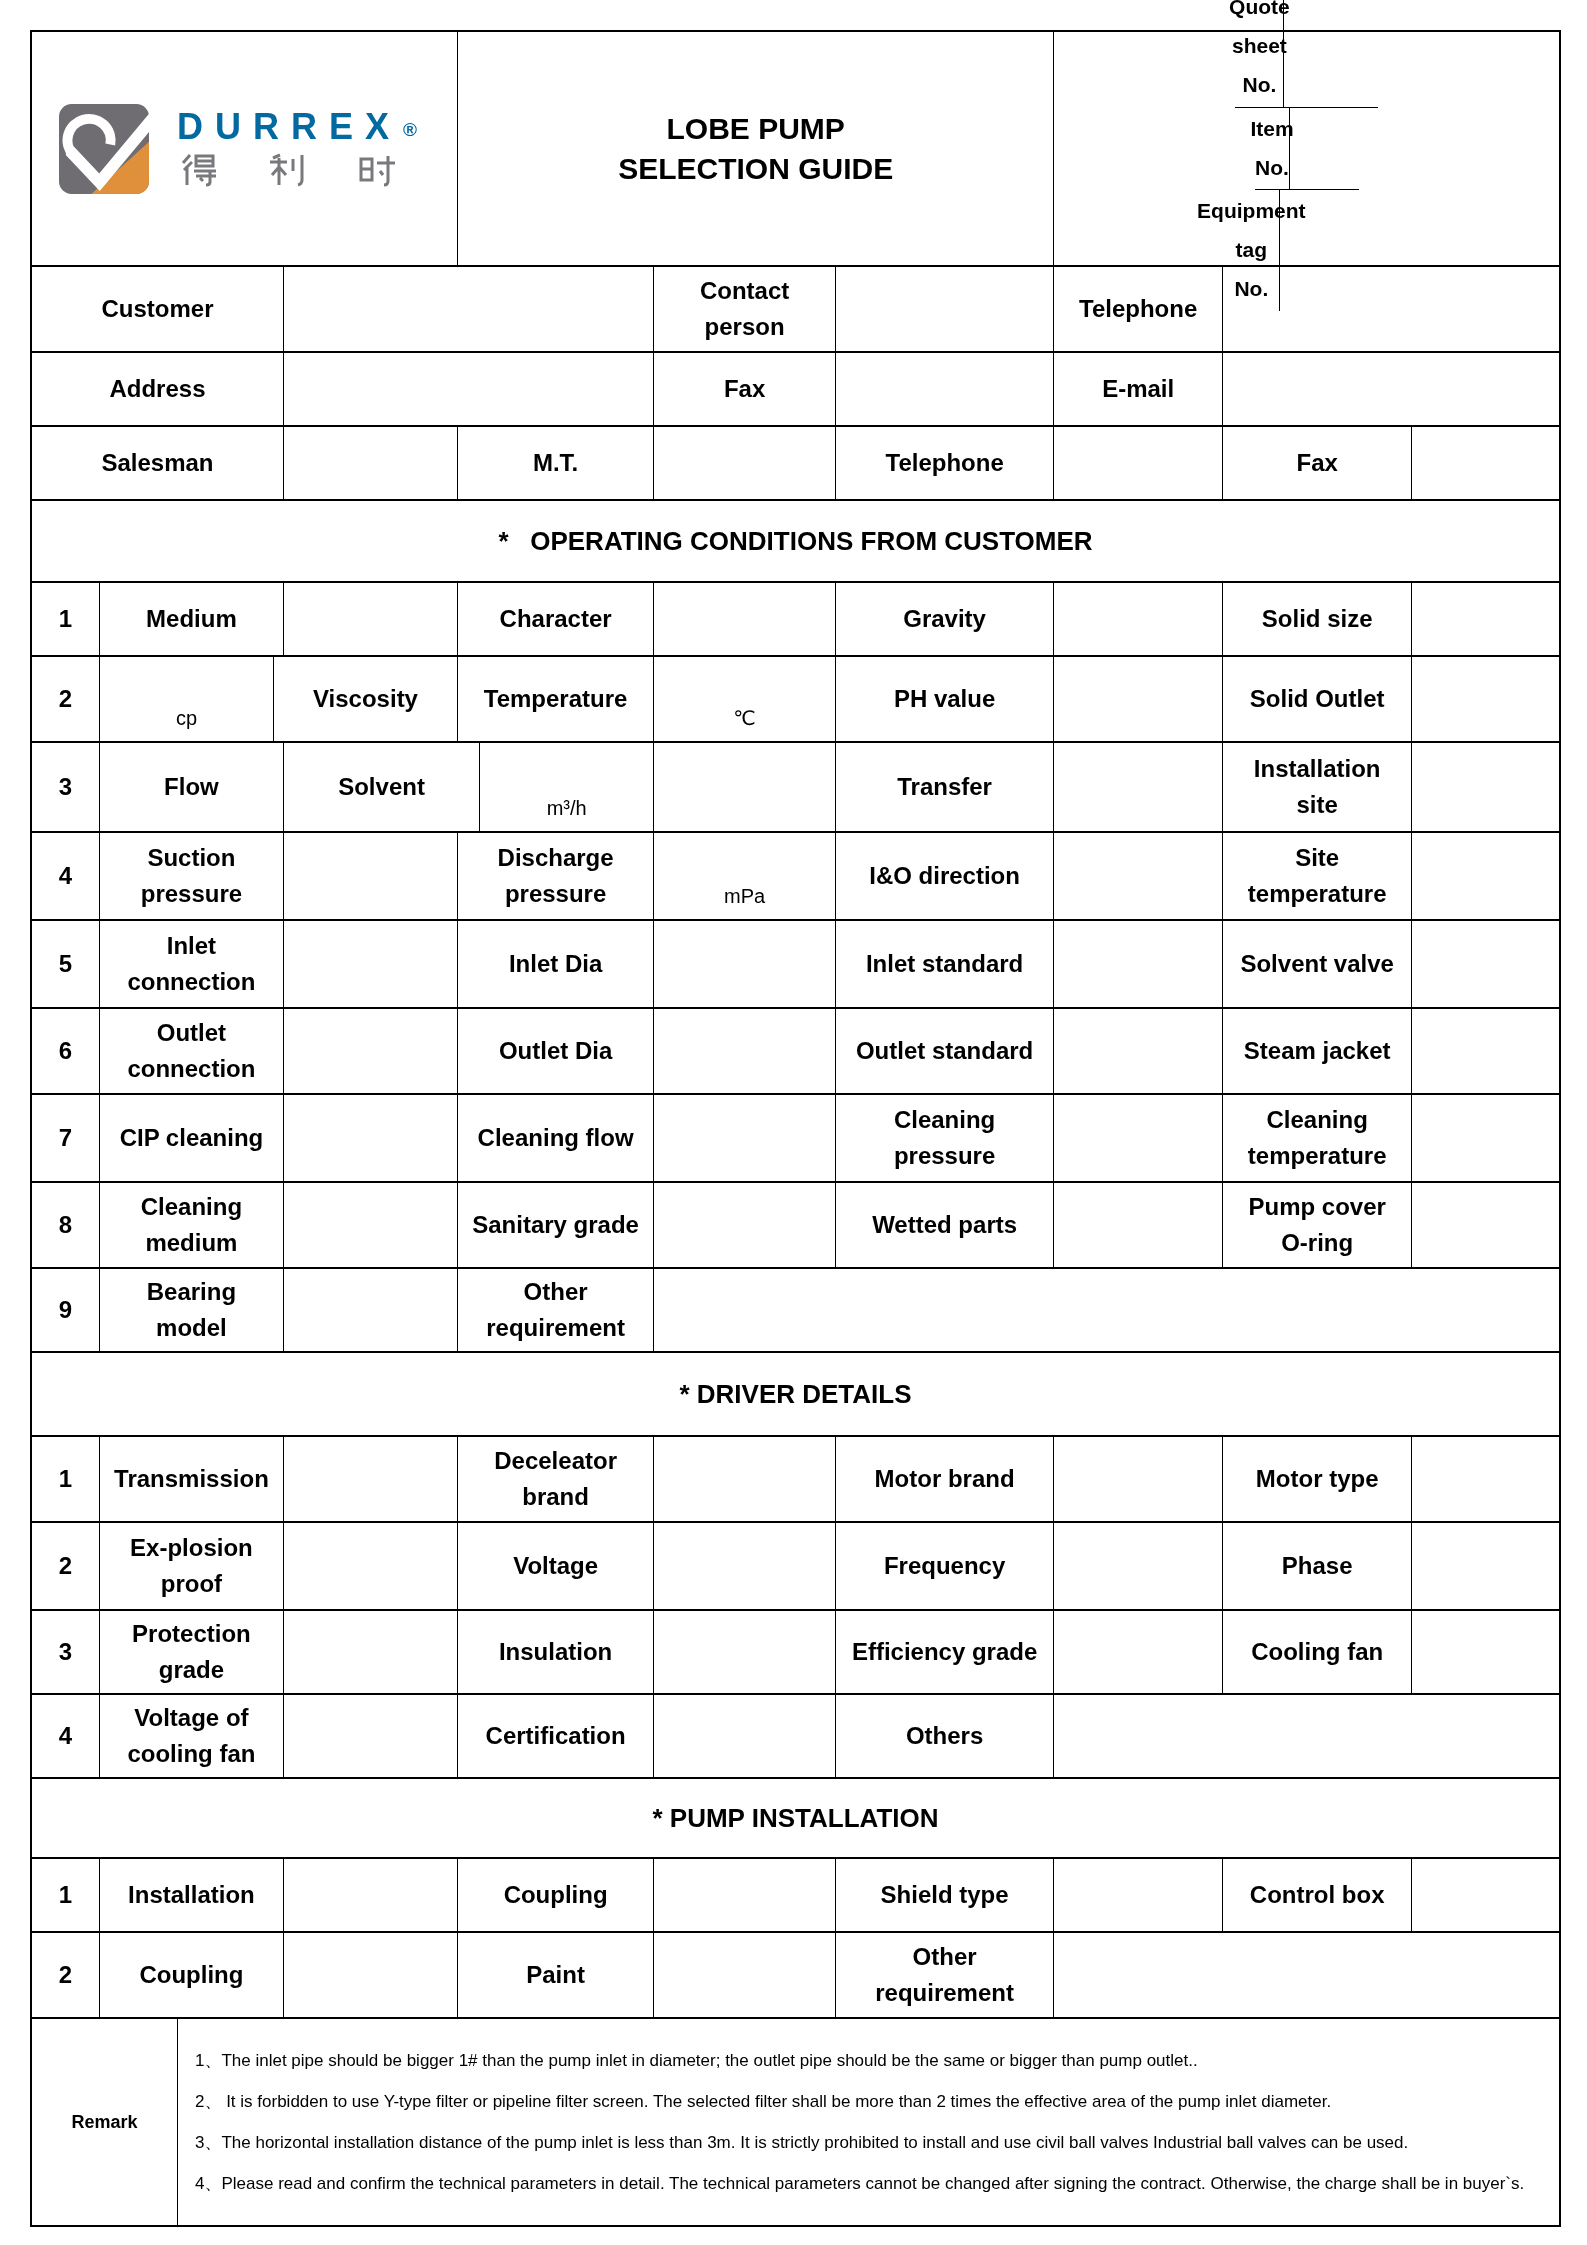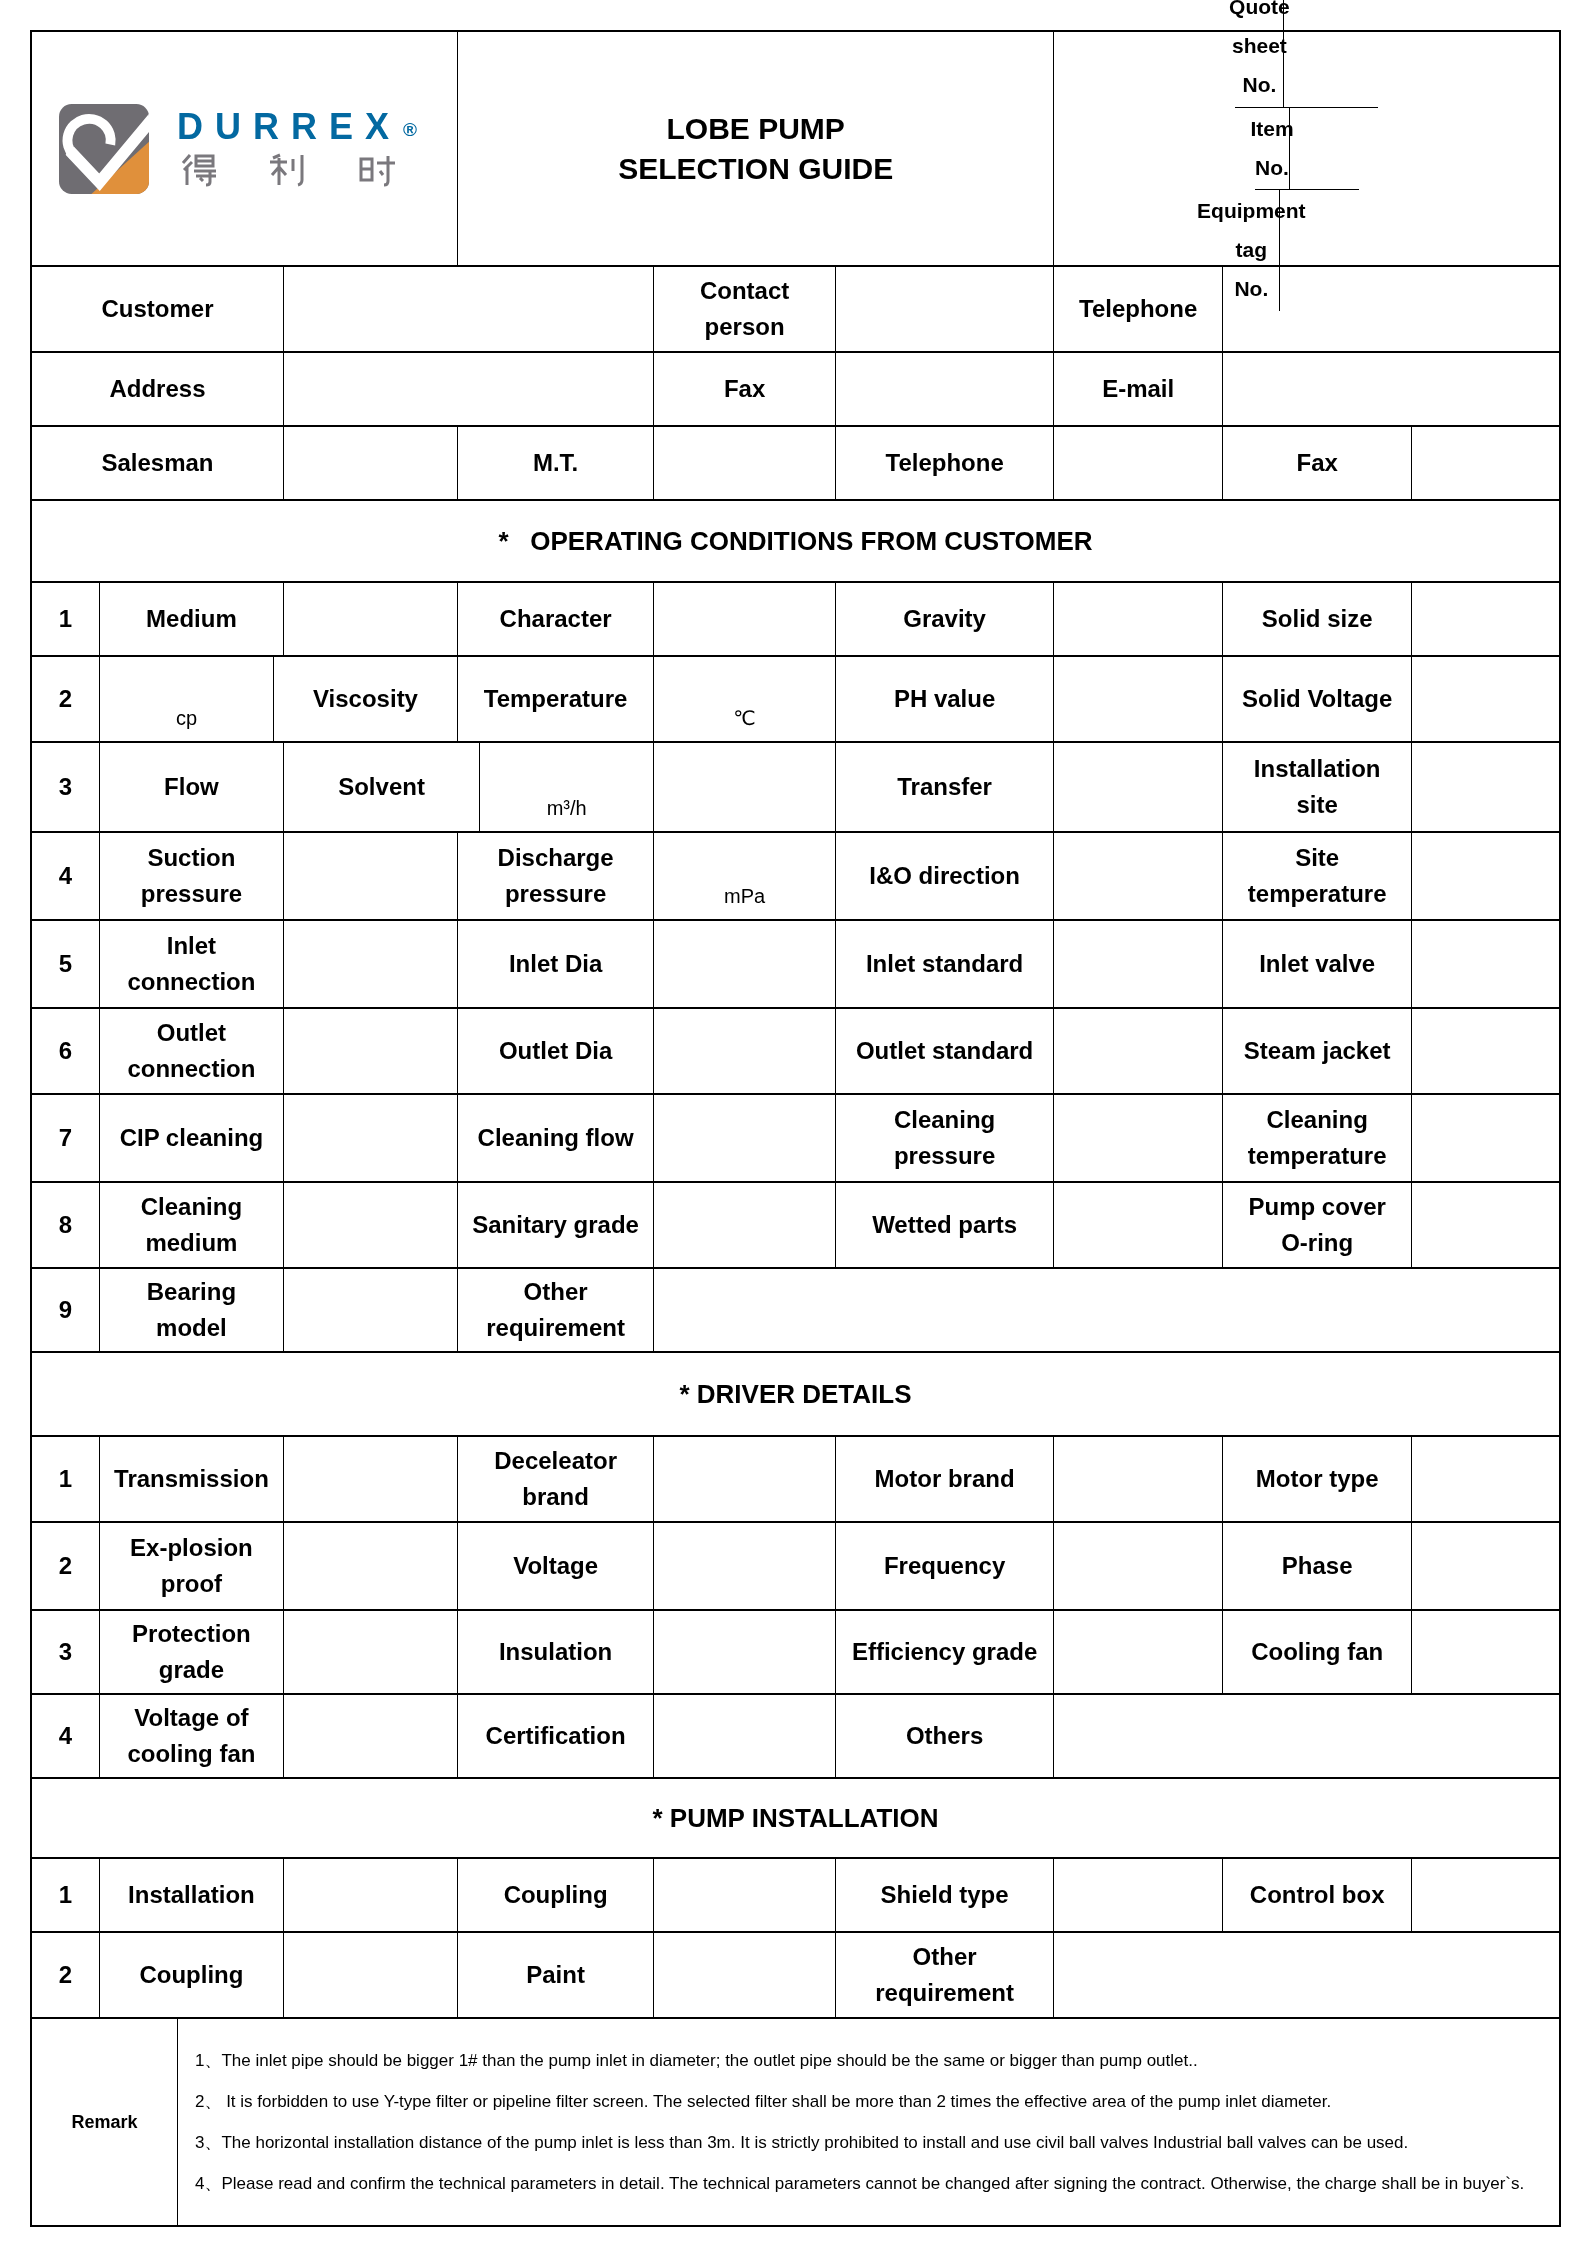--- a/index.html
+++ b/index.html
@@ -155,21 +155,21 @@
   </div>
 
   <div class="r" style="height:86px">
     <div class="c wn">2</div>
     <div class="c v unit w2">cp</div>
     <div class="c w1">Viscosity</div>
     <div class="c w3">Temperature</div>
     <div class="c v unit w4">℃</div>
     <div class="c w5">PH value</div>
     <div class="c v w6"></div>
-    <div class="c w7">Solid Voltage</div>
+    <div class="c w7">Solid Outlet</div>
     <div class="c v w8 last"></div>
   </div>
 
   <div class="r" style="height:90px">
     <div class="c wn">3</div>
     <div class="c w1">Flow</div>
     <div class="c w3">Solvent</div>
     <div class="c v unit w2">m³/h</div>
     <div class="c v w4"></div>
     <div class="c w5">Transfer</div>
@@ -196,21 +196,21 @@
 
   <div class="r" style="height:88px">
     <div class="c wn">5</div>
     <div class="c w1">Inlet
 connection</div>
     <div class="c v w2"></div>
     <div class="c w3">Inlet Dia</div>
     <div class="c v w4"></div>
     <div class="c w5">Inlet standard</div>
     <div class="c v w6"></div>
-    <div class="c w7">Inlet valve</div>
+    <div class="c w7">Solvent valve</div>
     <div class="c v w8 last"></div>
   </div>
 
   <div class="r" style="height:86px">
     <div class="c wn">6</div>
     <div class="c w1">Outlet
 connection</div>
     <div class="c v w2"></div>
     <div class="c w3">Outlet Dia</div>
     <div class="c v w4"></div>

